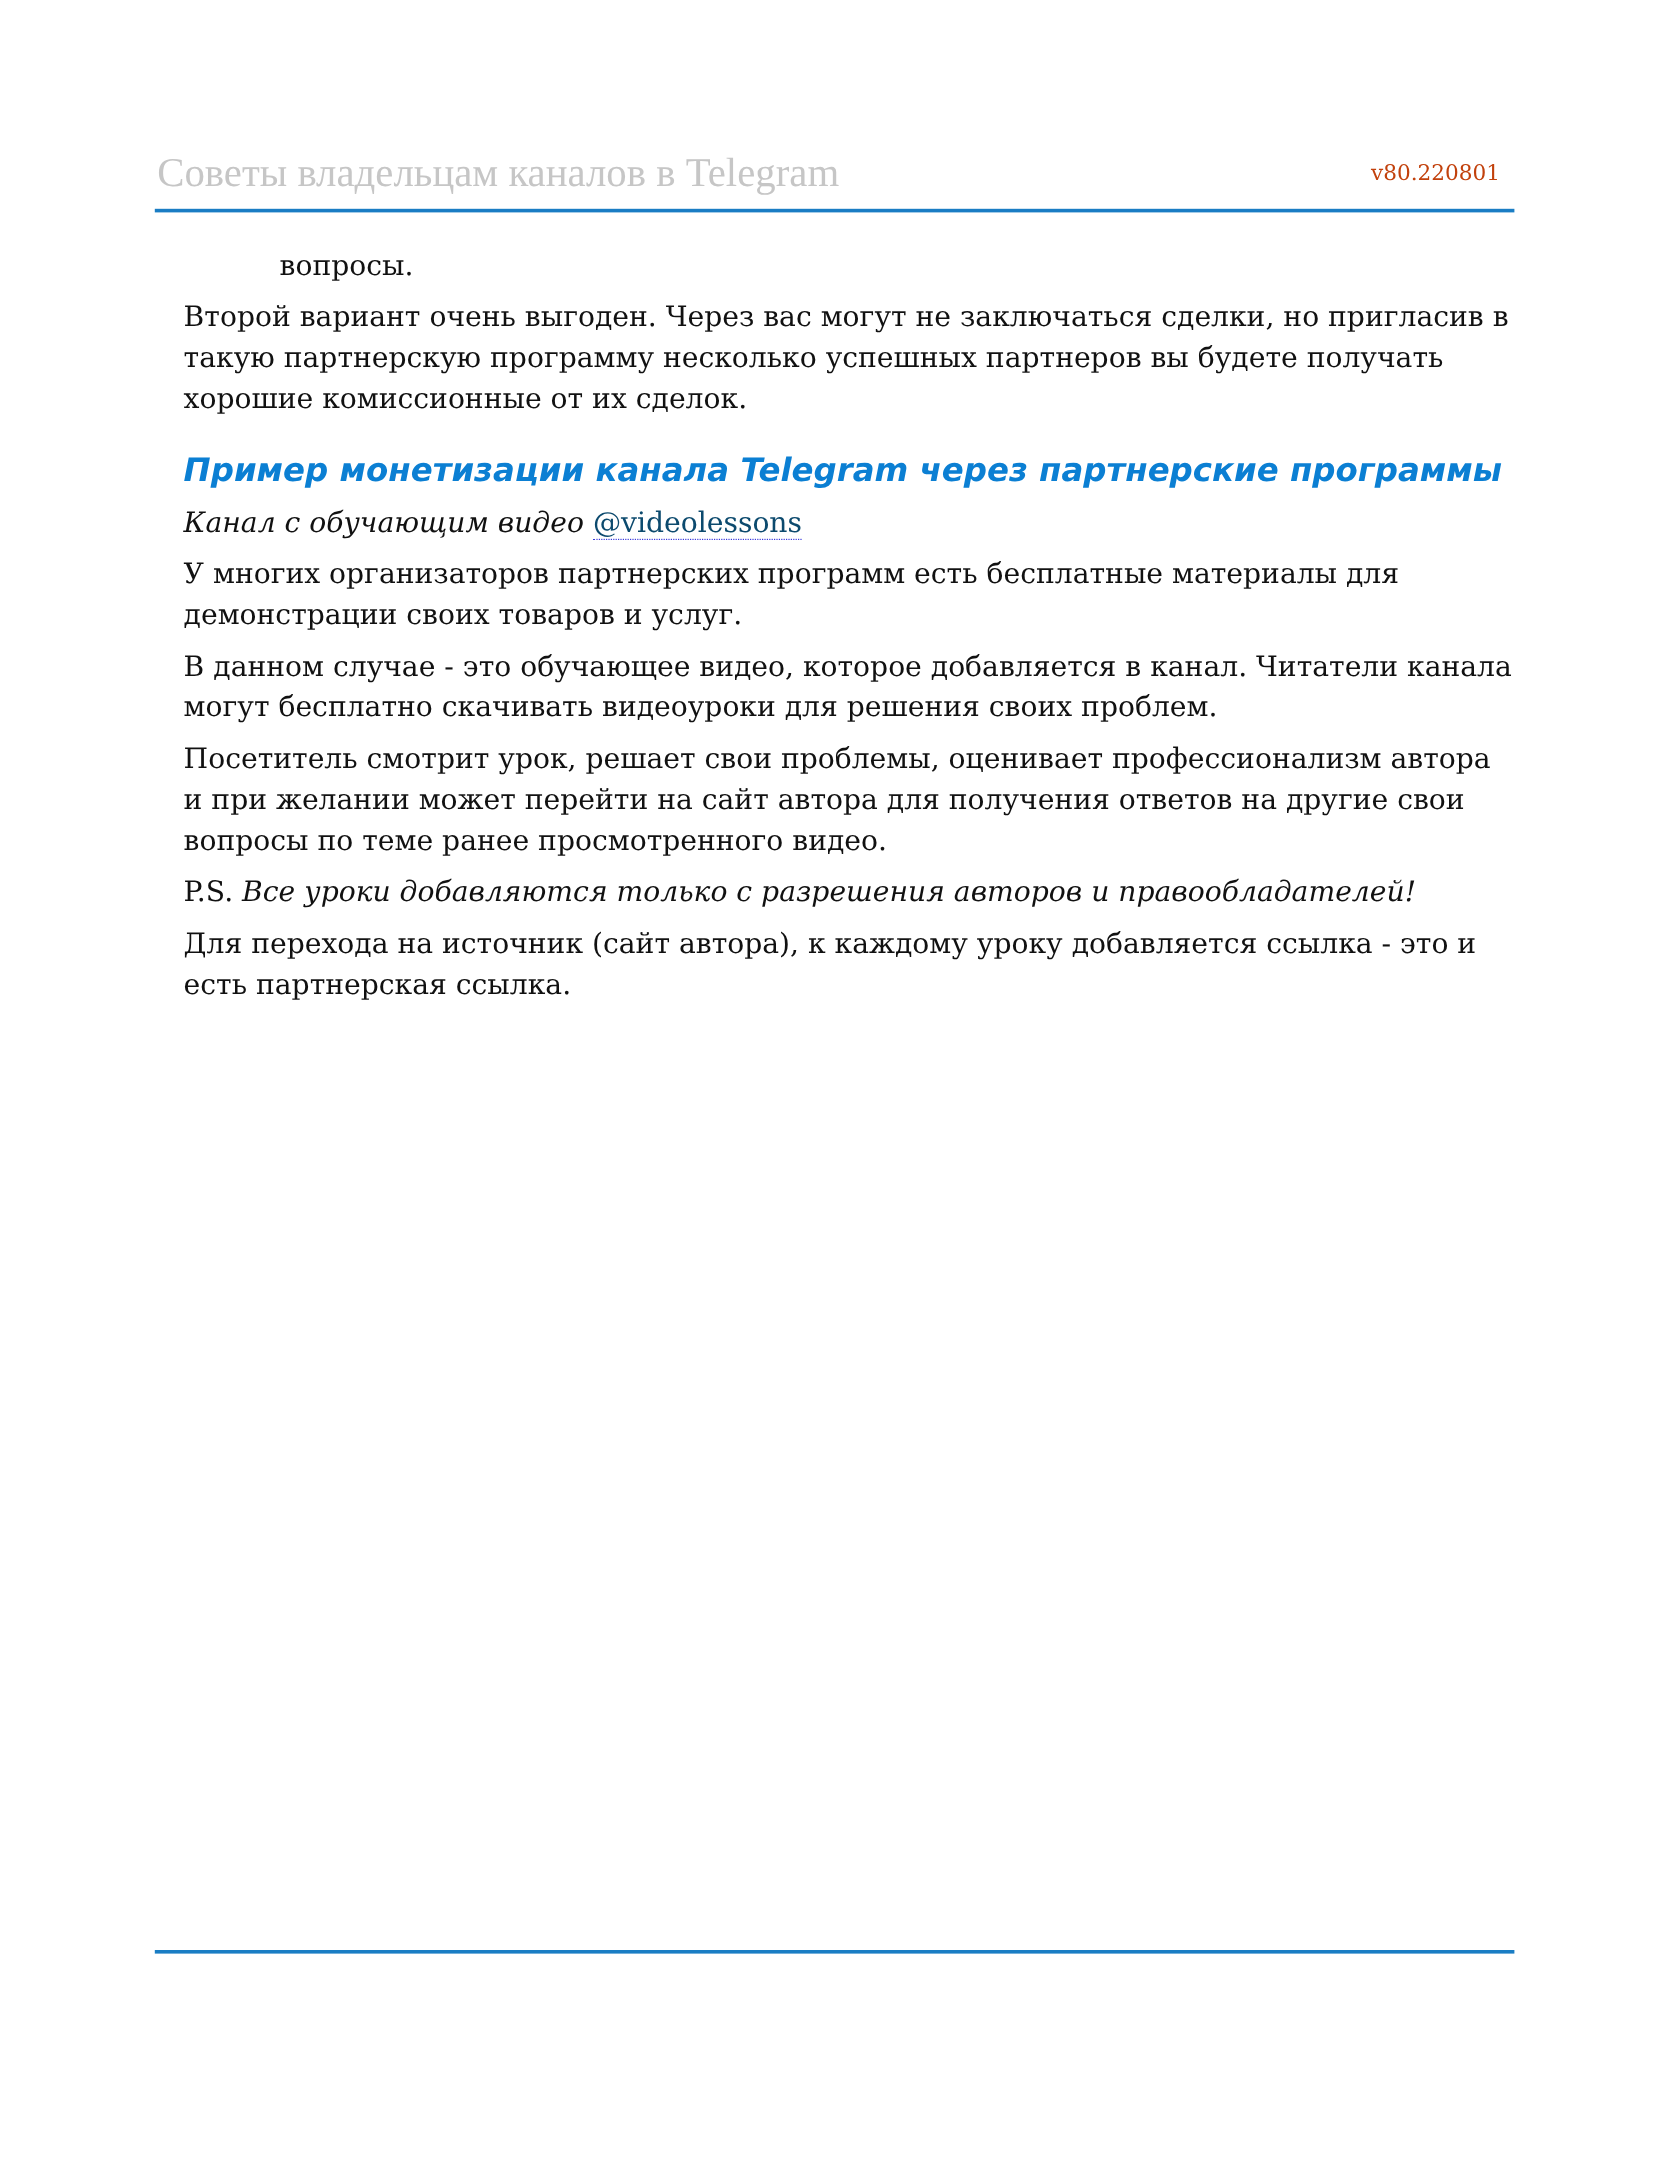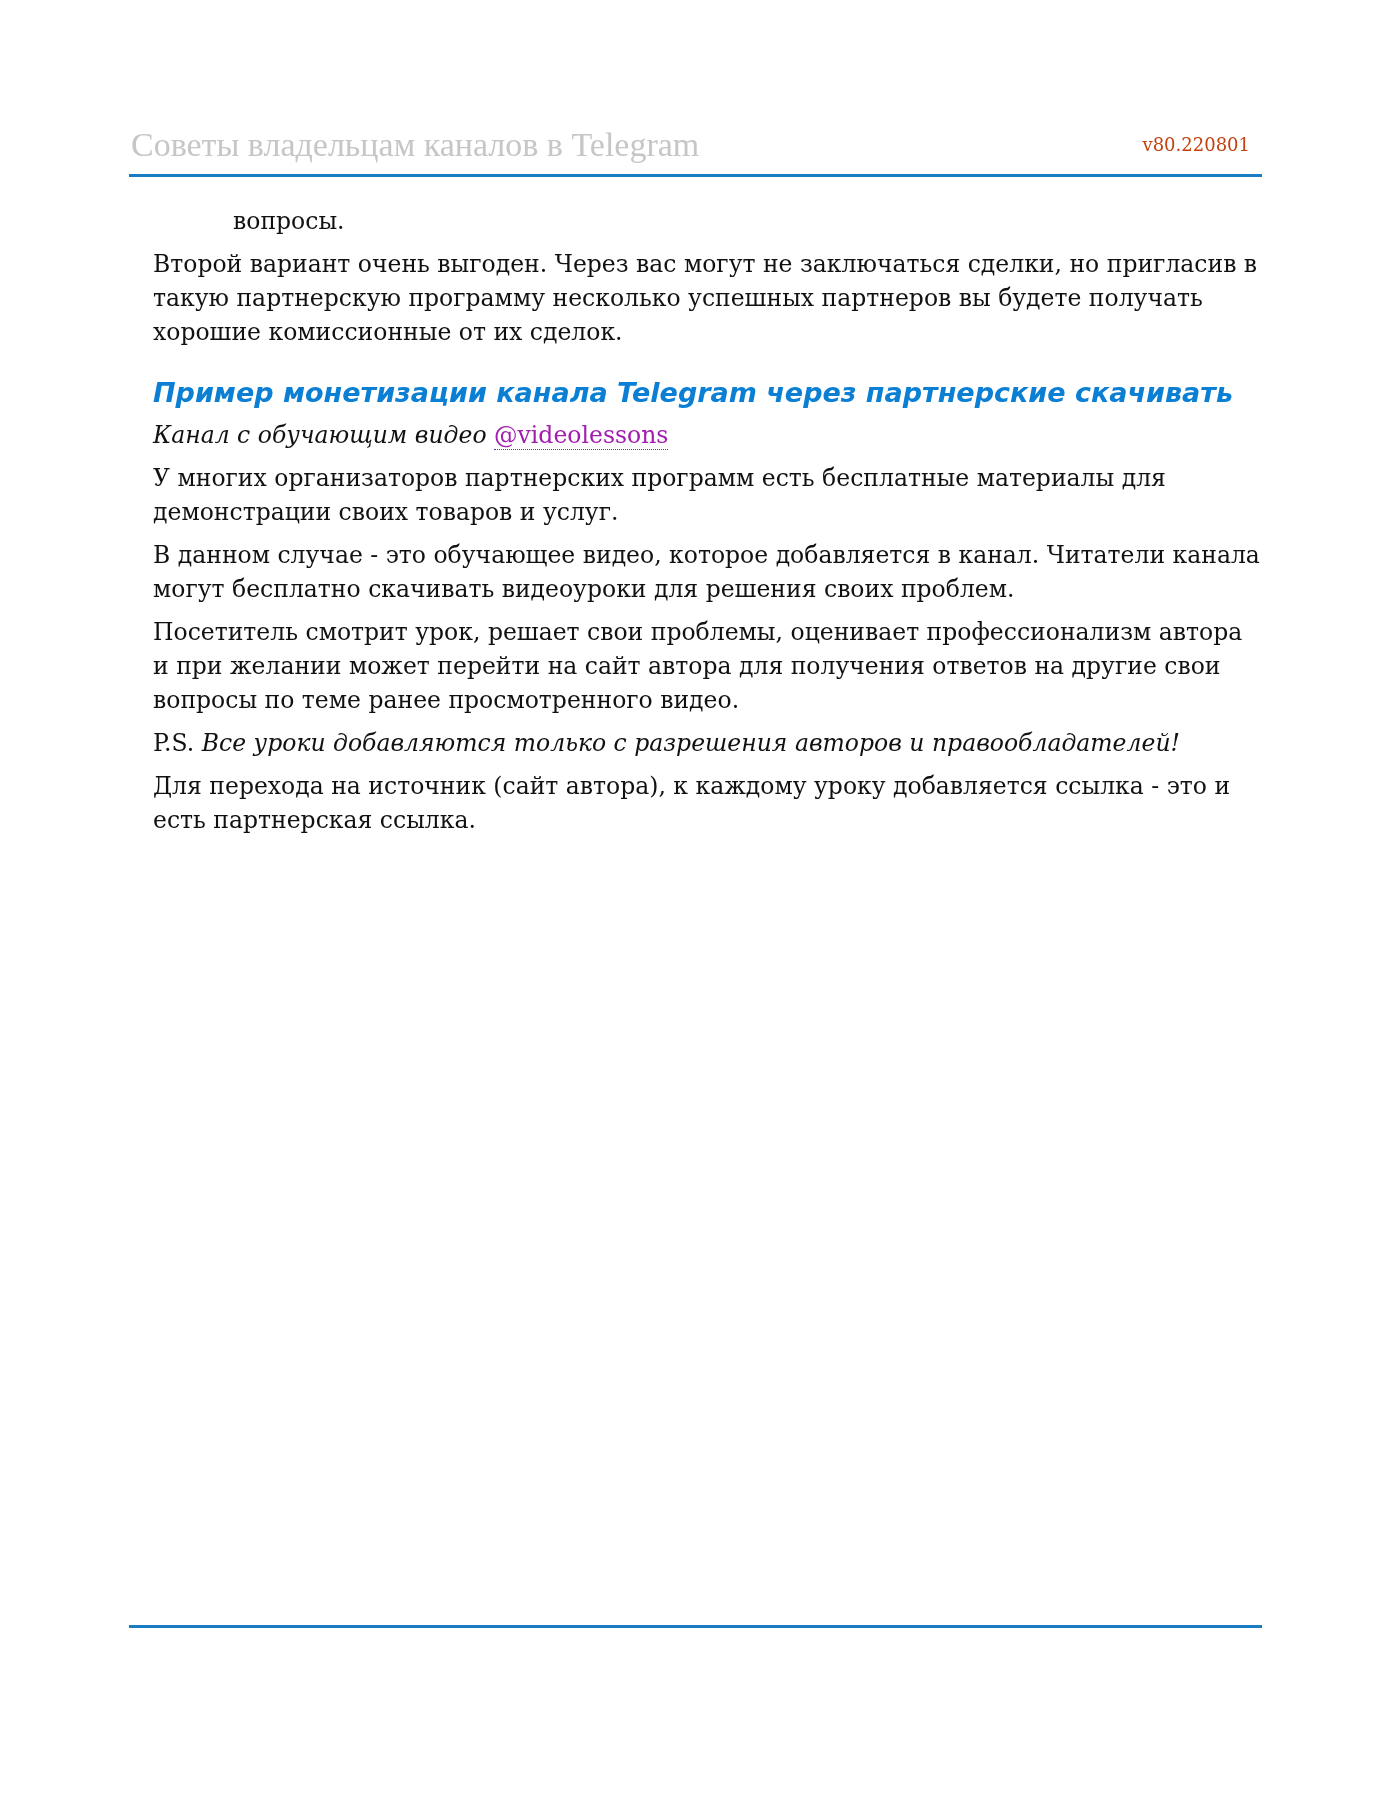--- a/index.html
+++ b/index.html
@@ -30,21 +30,21 @@
     font-family: "DejaVu Serif", serif; font-size: 23.5px; line-height: 34px; color: #111111;
   }
   .content p { margin: 0 0 9px 0; }
   .content p.cont { padding-left: 80px; }
   .content h2 {
     font-family: "DejaVu Sans", sans-serif; font-weight: bold; font-style: italic;
     color: #0b7fd3; font-size: 27px; line-height: 35px; margin: 26px 0 8px 0;
   }
   .content .it { font-style: italic; }
   .content a.link {
-    color: #a21caf; text-decoration: none; border-bottom: 1px dotted #3b3bdc;
+    color: #0c4a6e; text-decoration: none; border-bottom: 1px dotted #3b3bdc;
   }
 
   .running-footer {
     position: absolute; left: 131px; top: 1638px; width: 1133px; height: 34px;
   }
   .running-footer .copyright {
     position: absolute; left: 0; top: 2px;
     font-family: "Liberation Sans", sans-serif; font-size: 23px; color: #c9c9c9; white-space: nowrap;
   }
   .running-footer .page-no {
@@ -62,21 +62,21 @@
   <div class="running-header">
     <span class="title">Советы владельцам каналов в Telegram</span>
     <span class="version">v80.220801</span>
   </div>
   <div class="rule top"></div>
 
   <div class="content">
     <p class="cont">вопросы.</p>
     <p>Второй вариант очень выгоден. Через вас могут не заключаться сделки, но пригласив в такую партнерскую программу несколько успешных партнеров вы будете получать хорошие комиссионные от их сделок.</p>
 
-    <h2>Пример монетизации канала Telegram через партнерские скачивать</h2>
+    <h2>Пример монетизации канала Telegram через партнерские программы</h2>
 
     <p>
       <span class="it">Канал с обучающим видео</span>
       <a class="link" href="#">@videolessons</a>
     </p>
 
     <p>У многих организаторов партнерских программ есть бесплатные материалы для демонстрации своих товаров и услуг.</p>
     <p>В данном случае - это обучающее видео, которое добавляется в канал. Читатели канала могут бесплатно скачивать видеоуроки для решения своих проблем.</p>
     <p>Посетитель смотрит урок, решает свои проблемы, оценивает профессионализм автора и при желании может перейти на сайт автора для получения ответов на другие свои вопросы по теме ранее просмотренного видео.</p>
     <p>

